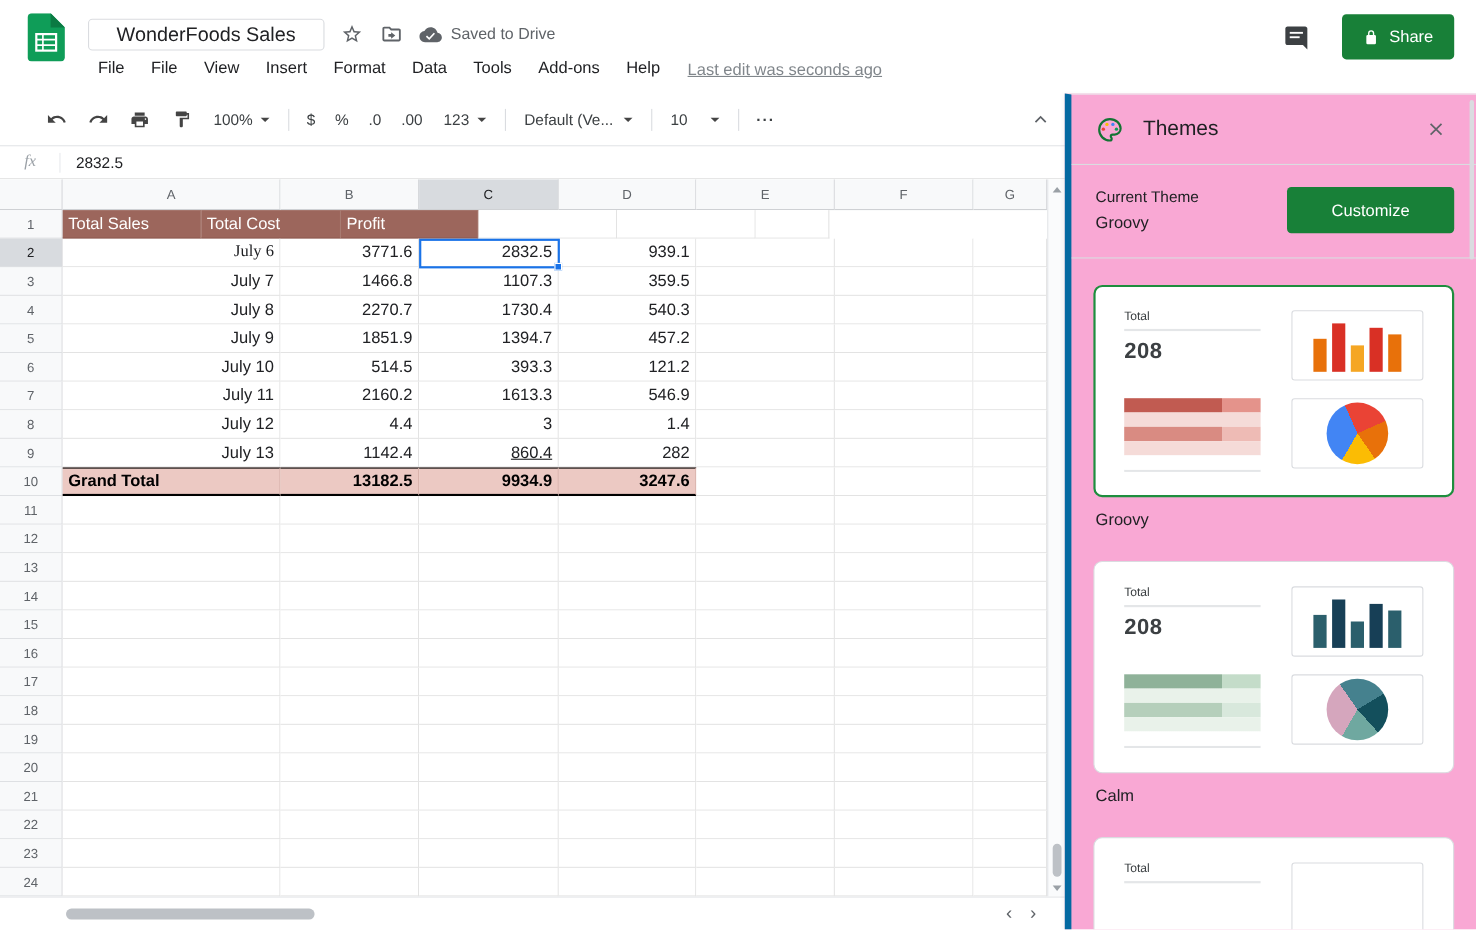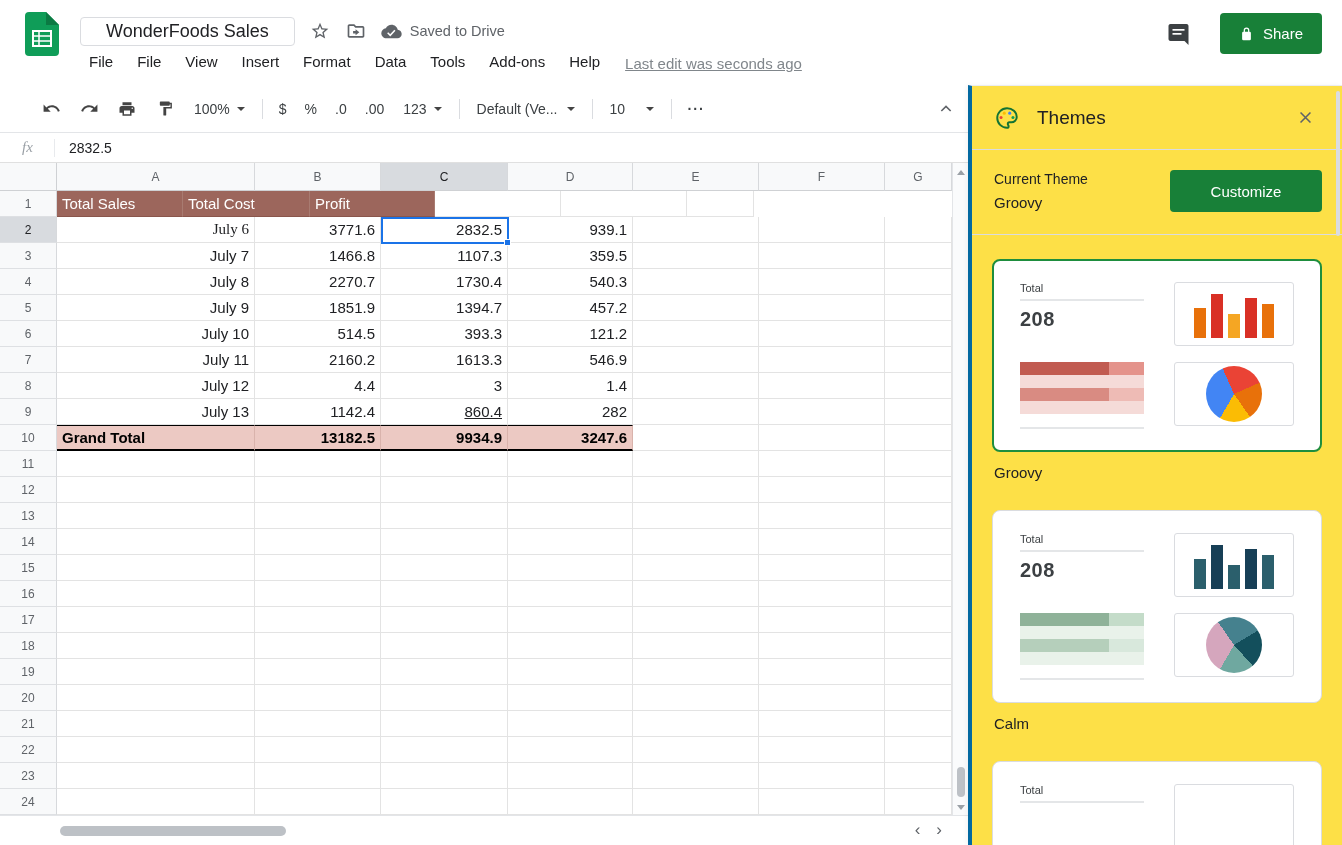--- a/index.html
+++ b/index.html
@@ -57,21 +57,21 @@
   .v-scroll { position:absolute; left:952px; top:0; width:16px; height:652px; background:#fafbfc; border-left:1px solid #e3e5e8; }
   .v-thumb { position:absolute; left:4px; bottom:18px; width:8px; height:30px; border-radius:4px; background:#bdc1c6; cursor:pointer; }
   .v-arrow-up { position:absolute; left:4px; top:7px; width:0; height:0; border-left:4px solid transparent; border-right:4px solid transparent; border-bottom:5px solid #9aa0a6; }
   .v-arrow-down { position:absolute; left:4px; bottom:5px; width:0; height:0; border-left:4px solid transparent; border-right:4px solid transparent; border-top:5px solid #9aa0a6; }
   .h-scroll { position:absolute; left:0; top:652px; width:968px; height:30px; background:#fff; border-top:1px solid #e3e5e8; }
   .h-thumb { position:absolute; left:60px; top:10px; width:226px; height:10px; border-radius:5px; background:#bdc1c6; cursor:pointer; }
   .h-arrows { position:absolute; right:26px; top:4px; display:flex; gap:16px; color:#5f6368; font-size:17px; }
   .h-arrow { cursor:pointer; line-height:20px; }
 
   
-  .themes-panel { position:absolute; left:968px; top:85px; width:374px; height:760px; background:#fde047; border-left:4px solid #0369a1; border-top:1px solid #ebedef; box-shadow:-2px 0 4px rgba(0,0,0,.04); overflow:hidden; }
+  .themes-panel { position:absolute; left:968px; top:85px; width:374px; height:760px; background:#f9a8d4; border-left:6px solid #0369a1; border-top:1px solid #ebedef; box-shadow:-2px 0 4px rgba(0,0,0,.04); overflow:hidden; }
   .panel-header { height:64px; display:flex; align-items:center; padding:0 24px 0 22px; border-bottom:1px solid #dadce0; }
   .panel-title { font-size:19px; margin-left:17px; flex:1; color:#202124; }
   .close-btn { cursor:pointer; display:flex; padding:4px; }
   .current-theme { display:flex; align-items:center; padding:20px 20px 22px 22px; border-bottom:1px solid #dadce0; }
   .ct-labels { flex:1; }
   .ct-label { font-size:14px; color:#202124; margin-bottom:7px; }
   .ct-name { font-size:15px; color:#202124; }
   .customize-btn { width:152px; height:42px; background:#188038; color:#fff; border-radius:4px; display:flex; align-items:center; justify-content:center; font-size:15px; font-weight:500; cursor:pointer; }
   #theme-list { padding:24px 20px 0 20px; }
   .theme-card { border:1px solid #dadce0; border-radius:8px; height:193px; padding:22px 27px; background:#fff; cursor:pointer; }

